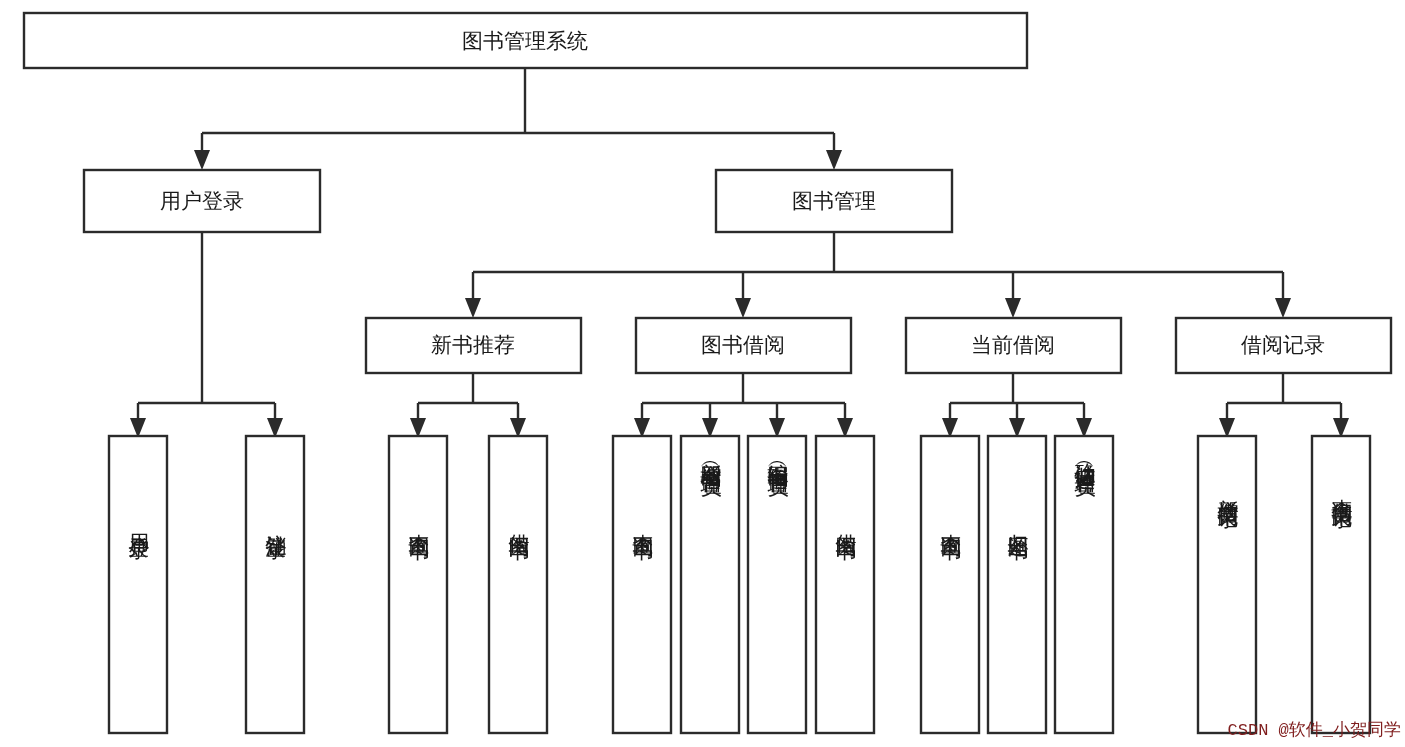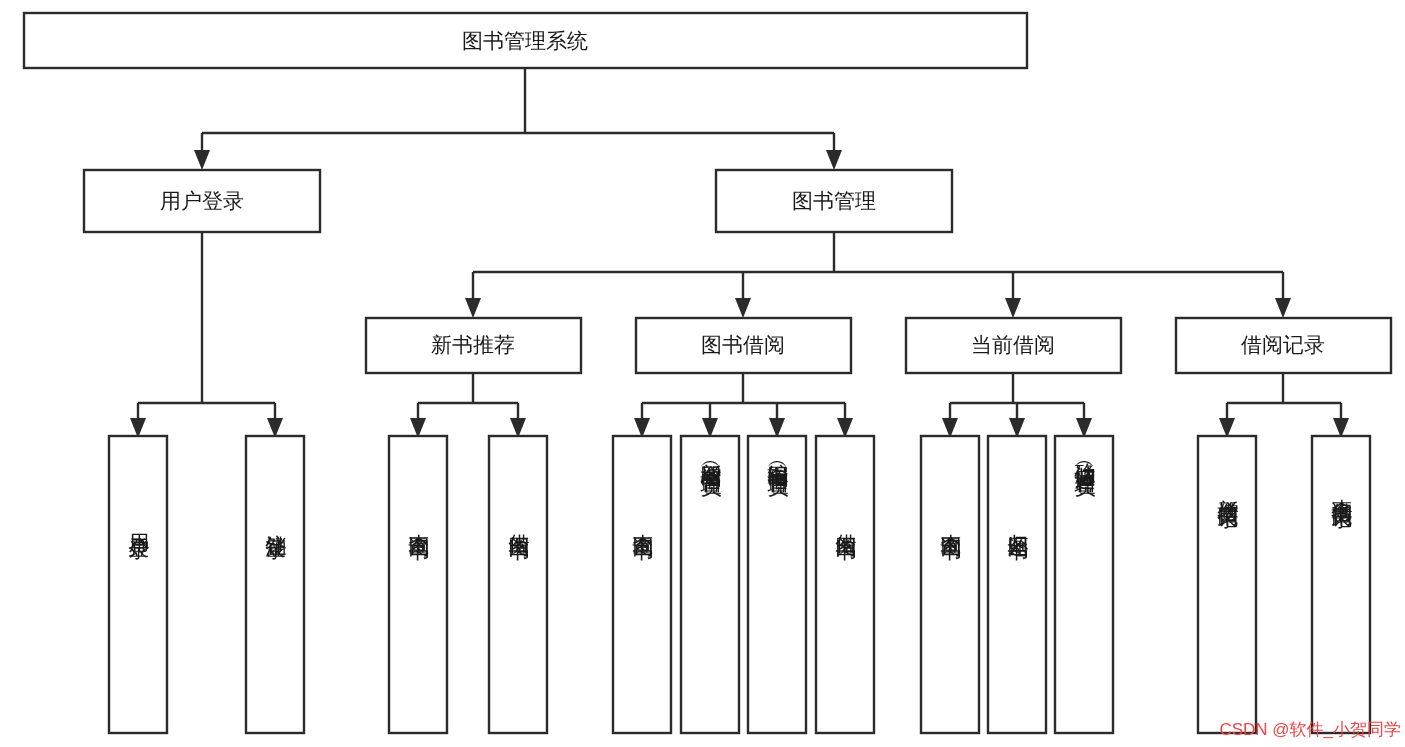--- a/index.html
+++ b/index.html
@@ -54,23 +54,23 @@
     fill: #1a1a1a;
     writing-mode: vertical-rl;
     text-orientation: upright;
     letter-spacing: 2px;
     dominant-baseline: middle;
   }
   .watermark {
     position: absolute;
     right: 8px;
     bottom: 6px;
-    font-family: Liberation Sans, sans-serif;
+    font-family: Liberation Mono, monospace;
     font-size: 17px;
-    color: #ef4444;
+    color: #7f1d1d;
     white-space: nowrap;
     user-select: none;
   }
 </style>
 </head>
 <body>
 
 <div id="diagram-root">
   <svg id="flowchart" viewBox="0 0 1405 747" xmlns="http://www.w3.org/2000/svg">
 

